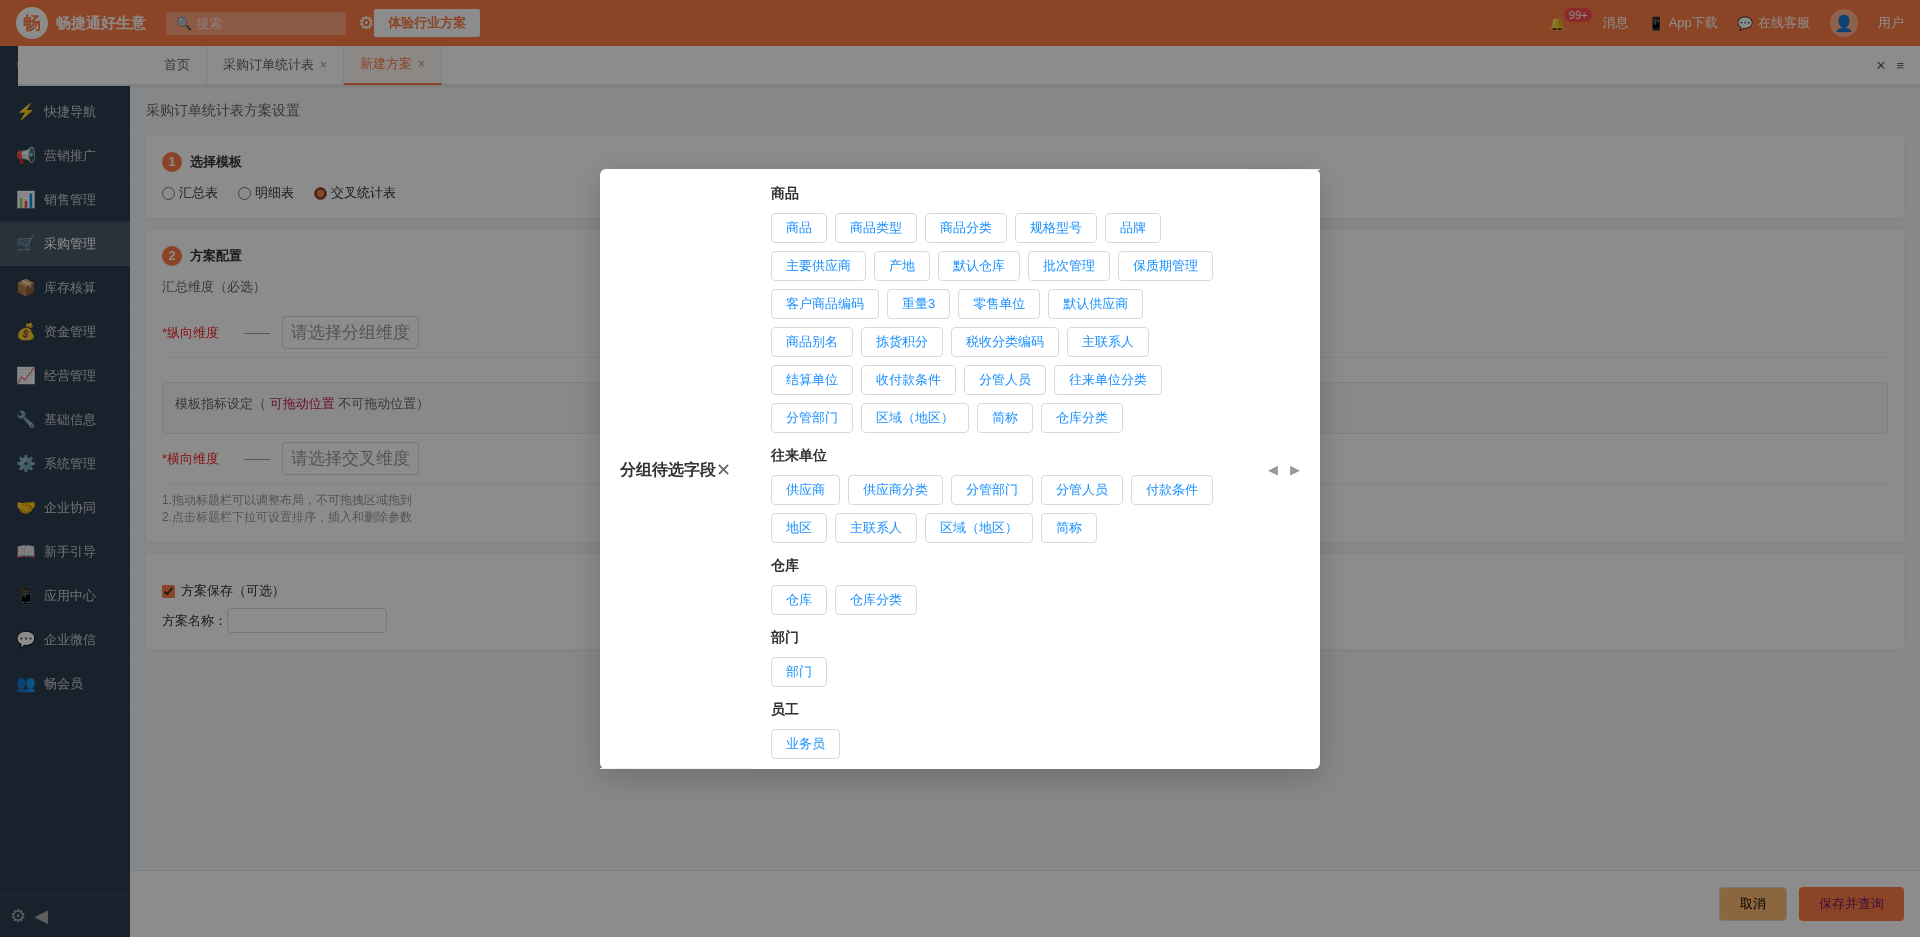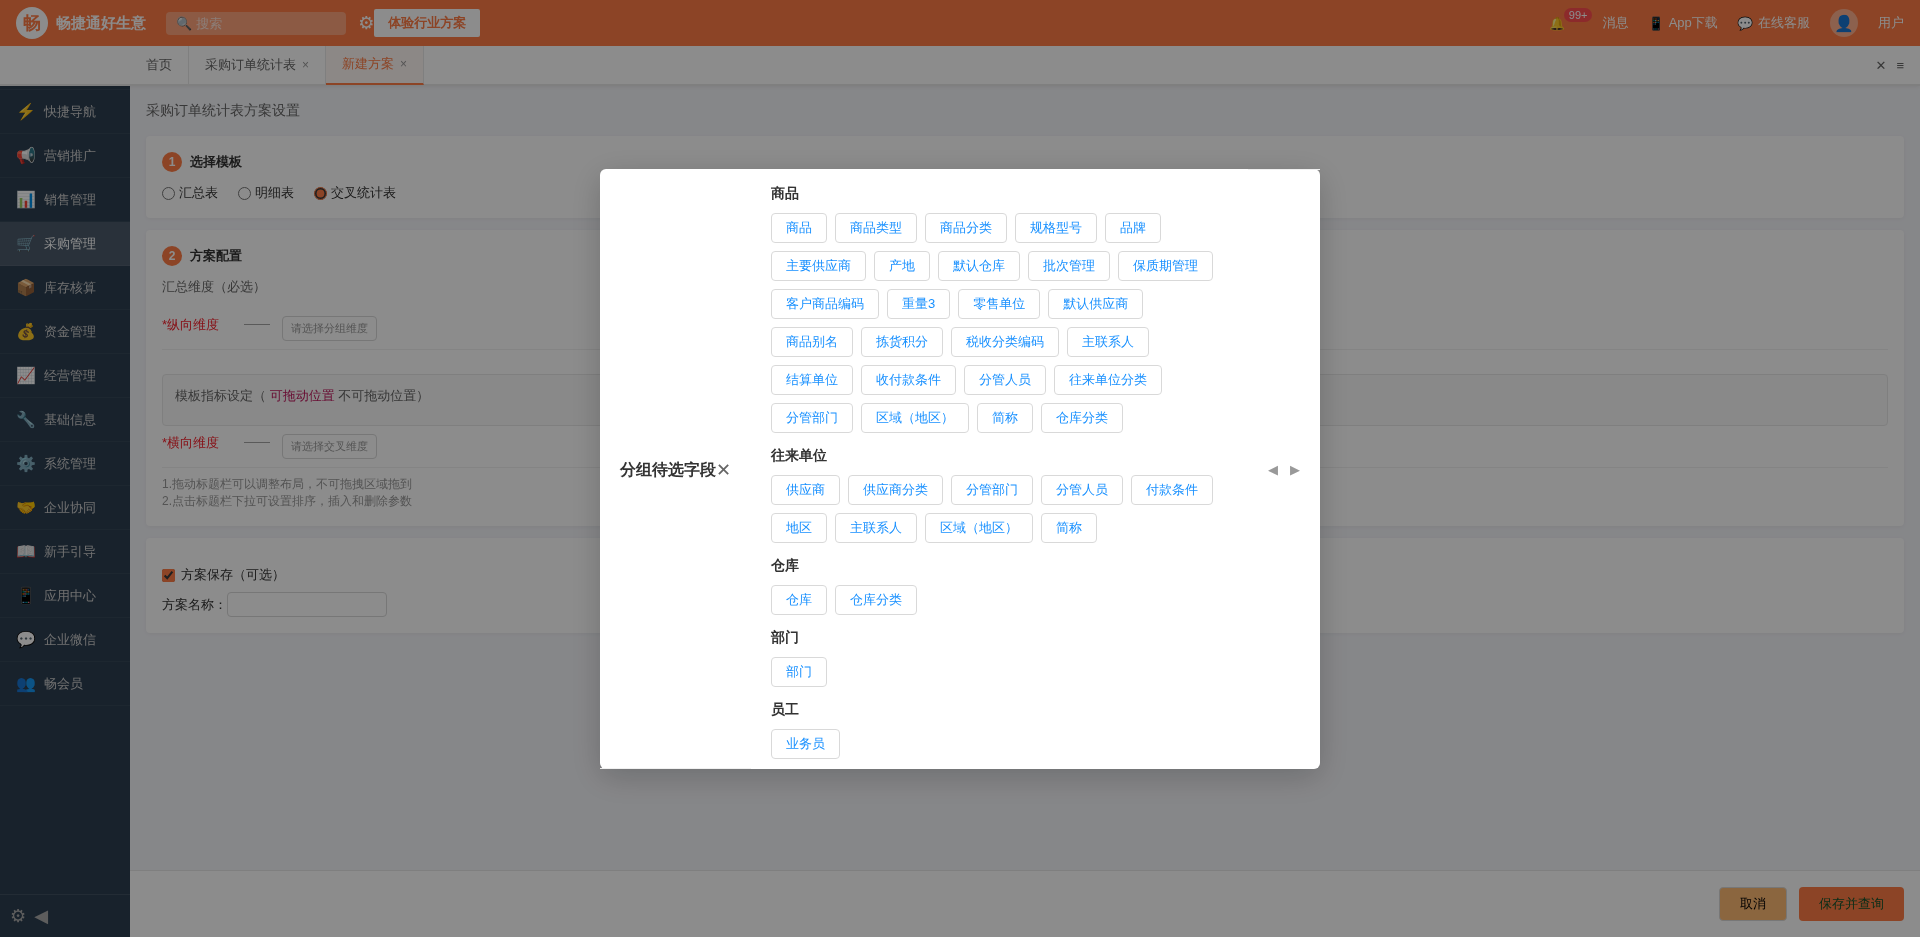--- a/index.html
+++ b/index.html
@@ -88,21 +88,21 @@
     }
 
     
     .tab-bar {
       height: 40px;
       background: #fff;
       display: flex;
       align-items: center;
       padding: 0 0 0 130px;
       position: fixed;
-      top: 46px; left: 0; right: 0;
+      top: 46px; left: 18px; right: 0;
       z-index: 99;
       border-bottom: 2px solid #e8e8e8;
       box-shadow: 0 1px 4px rgba(0,0,0,0.08);
     }
     .tab-item {
       height: 40px;
       display: flex; align-items: center;
       padding: 0 16px;
       cursor: pointer;
       font-size: 13px;
@@ -186,27 +186,27 @@
     }
     .radio-item {
       display: flex; align-items: center; gap: 4px; cursor: pointer;
     }
     .radio-item input[type=radio] { accent-color: #ff7d45; }
     .config-row {
       display: flex; align-items: center; gap: 12px; margin-bottom: 12px;
     }
     .config-label { color: #666; min-width: 80px; }
     .dimension-row {
-      display: flex; gap: 12px; padding: 8px 0; border-bottom: 1px solid #f0f0f0;
+      display: flex; align-items: center; gap: 12px; padding: 8px 0; border-bottom: 1px solid #f0f0f0;
     }
     .dimension-label { color: #f5222d; min-width: 70px; font-size: 13px; }
     .dimension-dash { color: #999; }
     .dimension-select {
       border: 1px solid #d9d9d9; border-radius: 4px; padding: 4px 8px;
-      color: #999; font-size: 11px; cursor: pointer;
+      color: #999; font-size: 17px; cursor: pointer;
     }
     .indicator-section {
       background: #f9f9f9;
       border: 1px solid #e8e8e8;
       border-radius: 4px;
       padding: 12px;
       margin-top: 12px;
     }
     .indicator-title { color: #666; margin-bottom: 8px; }
     .summary-table {
@@ -236,21 +236,21 @@
       padding: 16px;
       position: fixed; bottom: 0; right: 0; left: 130px;
       background: white;
       border-top: 1px solid #e8e8e8;
     }
     .btn-cancel {
       border: 1px solid #d9d9d9; background: #fdba74; border-radius: 4px;
       padding: 7px 20px; cursor: pointer; font-size: 13px;
     }
     .btn-save-query {
-      background: #ff7d45; color: #14532d; border: none; border-radius: 4px;
+      background: #ff7d45; color: #701a75; border: none; border-radius: 4px;
       padding: 7px 20px; cursor: pointer; font-size: 13px;
     }
 
     
     .modal-overlay {
       position: fixed; top: 0; left: 0; right: 0; bottom: 0;
       background: rgba(0,0,0,0.45);
       z-index: 200;
       display: flex; align-items: center; justify-content: center;
     }

